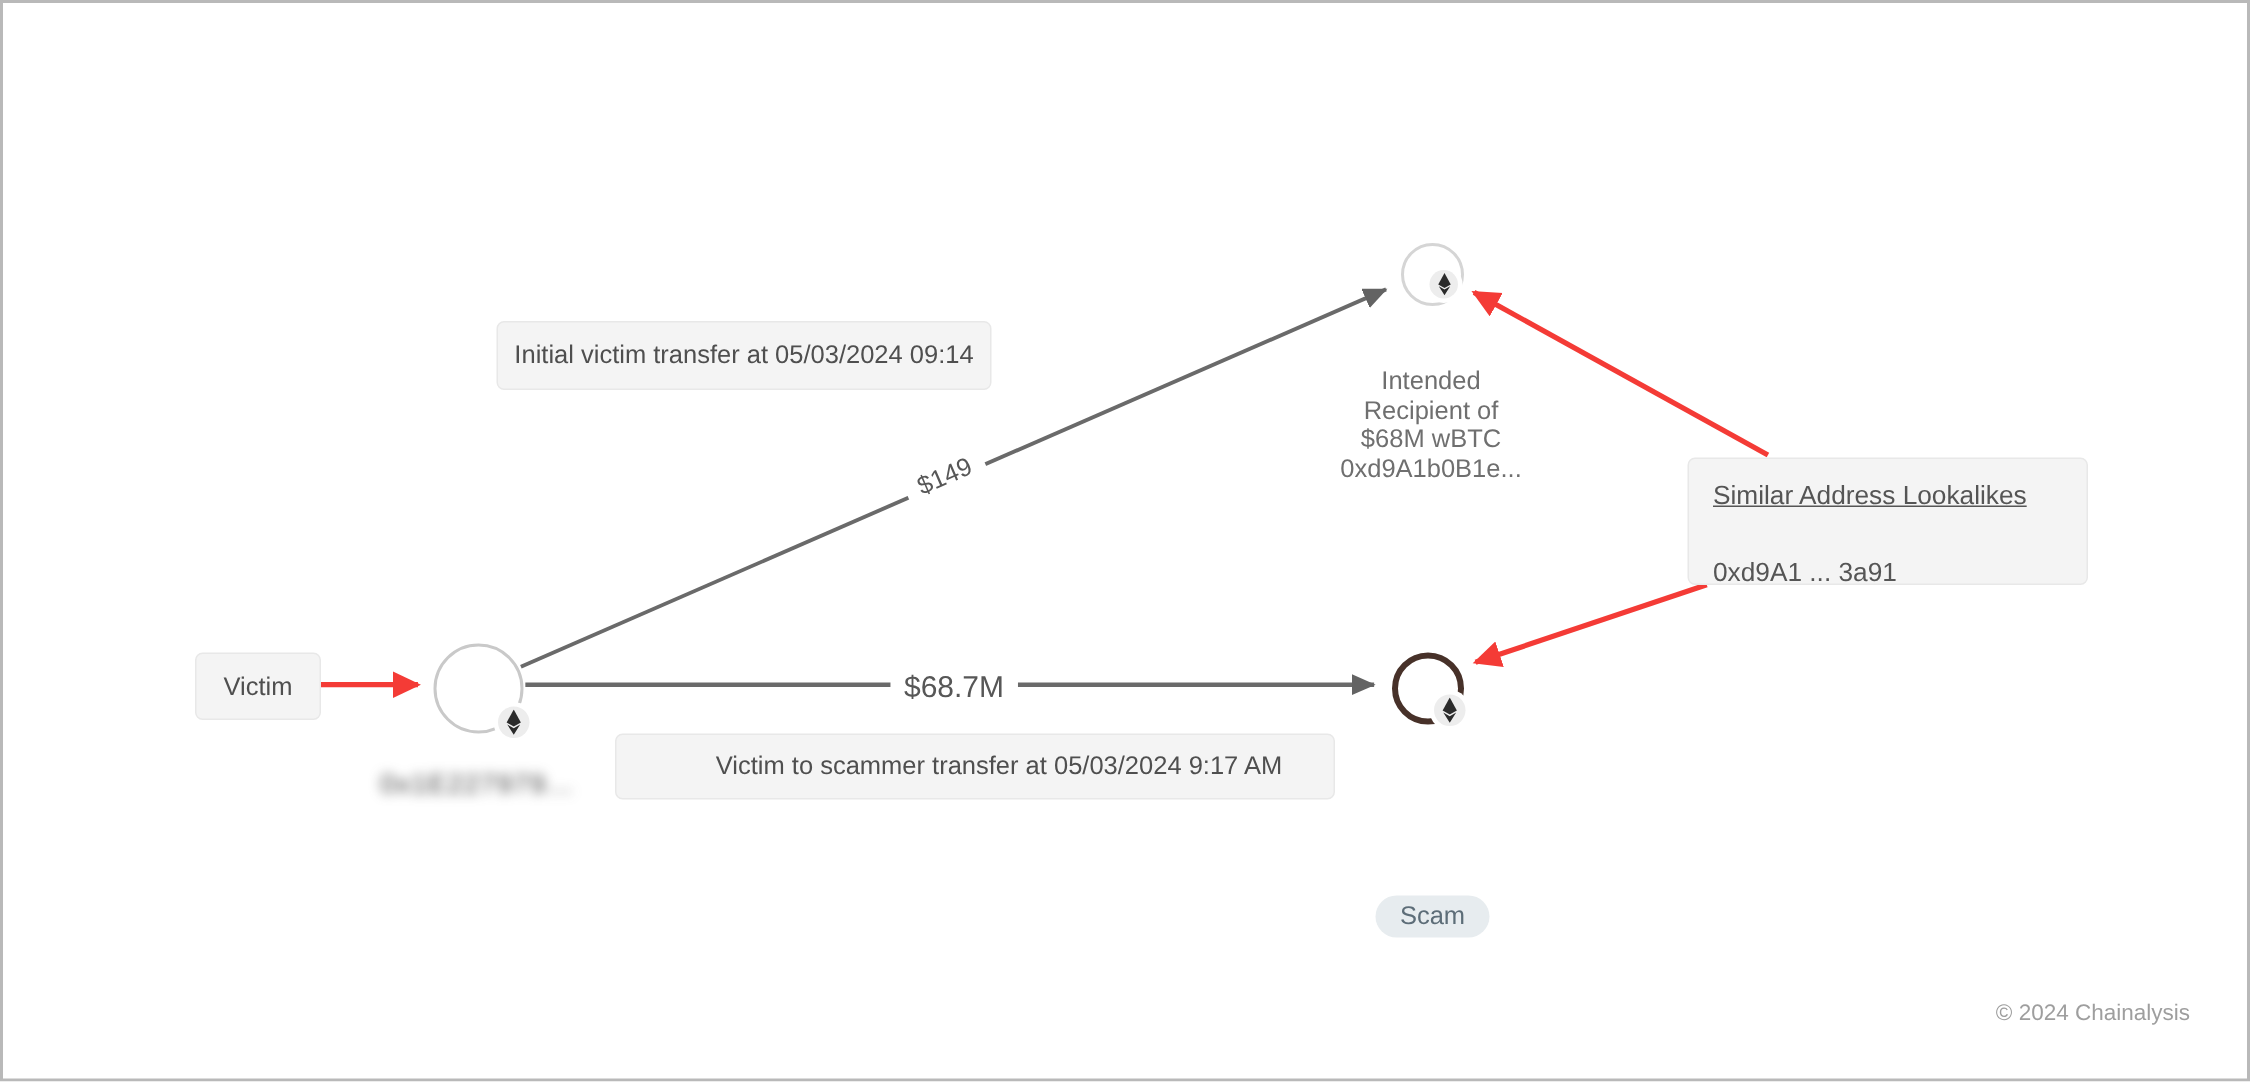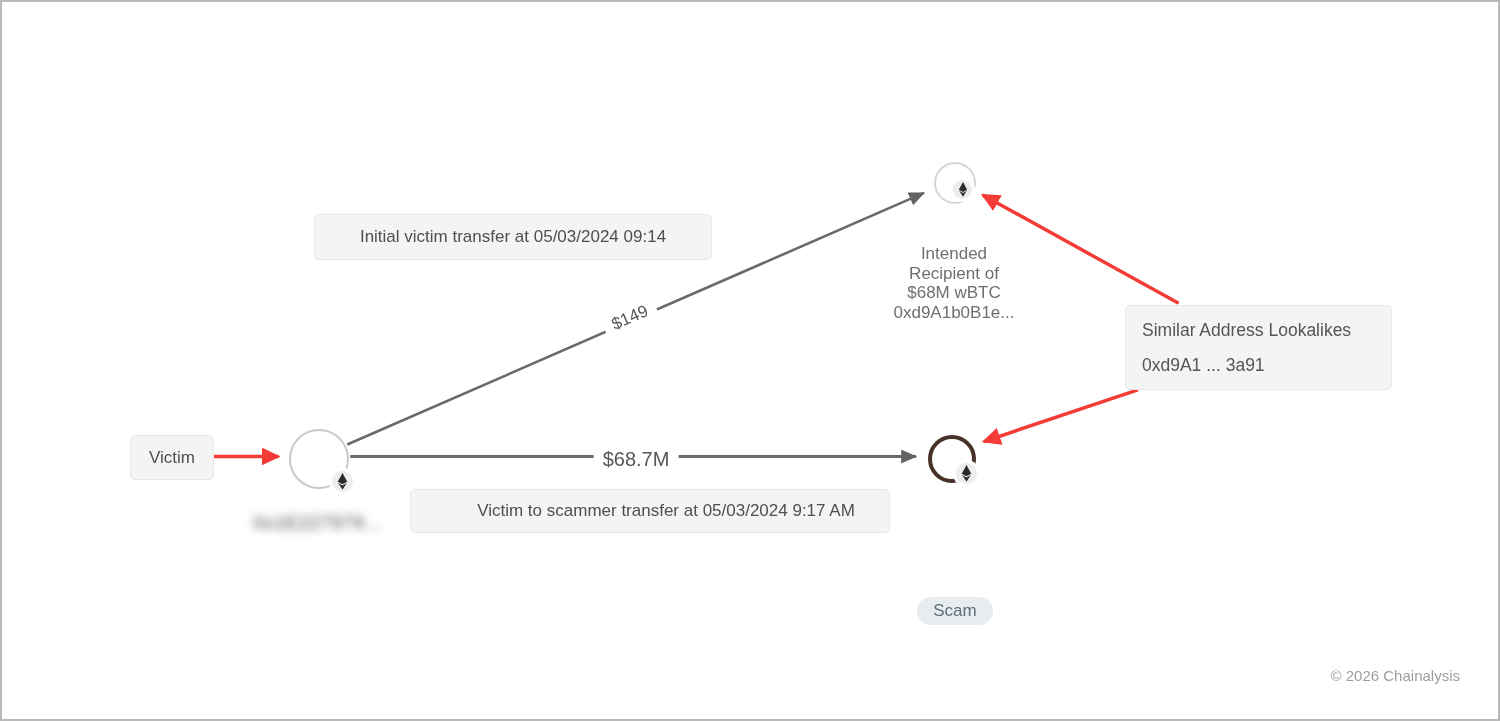--- a/index.html
+++ b/index.html
@@ -11,21 +11,21 @@
   .layer { position:absolute; left:0; top:0; width:100%; height:100%; }
 
   
   .note-box {
     position:absolute; background:#f4f4f4; border:1px solid #e8e8e8;
     border-radius:5px; color:#4f4f4f; font-size:17px;
     display:flex; align-items:center; justify-content:center;
     box-sizing:border-box; white-space:nowrap;
   }
   .note-box.left-align { justify-content:flex-start; flex-direction:column; align-items:flex-start; padding:14px 16px; }
-  .note-box.left-align .line1 { margin-bottom:14px; }
+  .note-box.left-align .line1 { margin-bottom:30px;text-decoration:underline; }
   .note-box.left-align div { font-size:17.5px; color:#555; }
 
   
   .node {
     position:absolute; border-radius:50%; background:#ffffff; box-sizing:border-box;
   }
   .node.victim   { left:287px; top:427px; width:60px; height:60px; border:2.5px solid #c9c9c9; }
   .node.recipient{ left:932px; top:160px; width:42px; height:42px; border:2.5px solid #d5d5d5; }
   .node.scammer  { left:926px; top:433px; width:48px; height:48px; border:4px solid #473129; }
 
@@ -125,24 +125,24 @@
   <div class="eth-badge" style="left:954px; top:461px;">
     <svg width="11" height="17" viewBox="0 0 12 19">
       <polygon points="6,0 11.3,9.7 6,12.7 0.7,9.7" fill="#2b2b2b"></polygon>
       <polygon points="6,14 10.8,11.2 6,18.8 1.2,11.2" fill="#2b2b2b"></polygon>
     </svg>
   </div>
   <div class="pill-badge">Scam</div>
 
   <div class="note-box" style="left:128px; top:433px; width:84px; height:45px;">Victim</div>
 
-  <div class="note-box" style="left:312px; top:212px; width:398px; height:46px;">Initial victim transfer at 05/03/2024 09:14</div>
+  <div class="note-box" style="left:329px; top:212px; width:330px; height:46px;">Initial victim transfer at 05/03/2024 09:14</div>
 
   <div class="note-box" style="left:408px; top:487px; width:480px; height:44px;padding-left:32px;">Victim to scammer transfer at 05/03/2024 9:17 AM</div>
 
   <div class="note-box left-align" style="left:1123px; top:303px; width:267px; height:85px;">
     <div class="line1">Similar Address Lookalikes</div>
     <div class="line2">0xd9A1 ... 3a91</div>
   </div>
 
-  <div class="footer-copyright">© 2026 Chainalysis</div>
+  <div class="footer-copyright">© 2024 Chainalysis</div>
 
 </div>
 
 </body></html>

